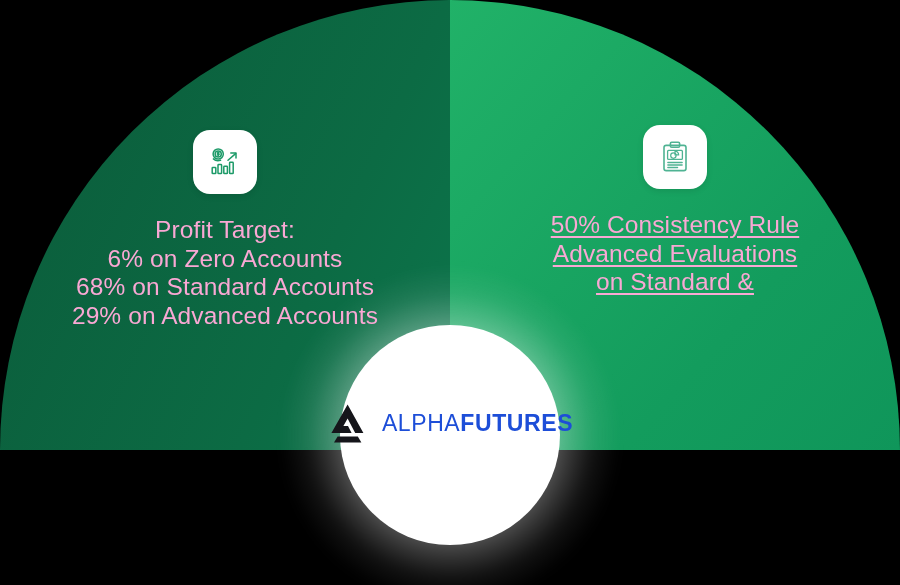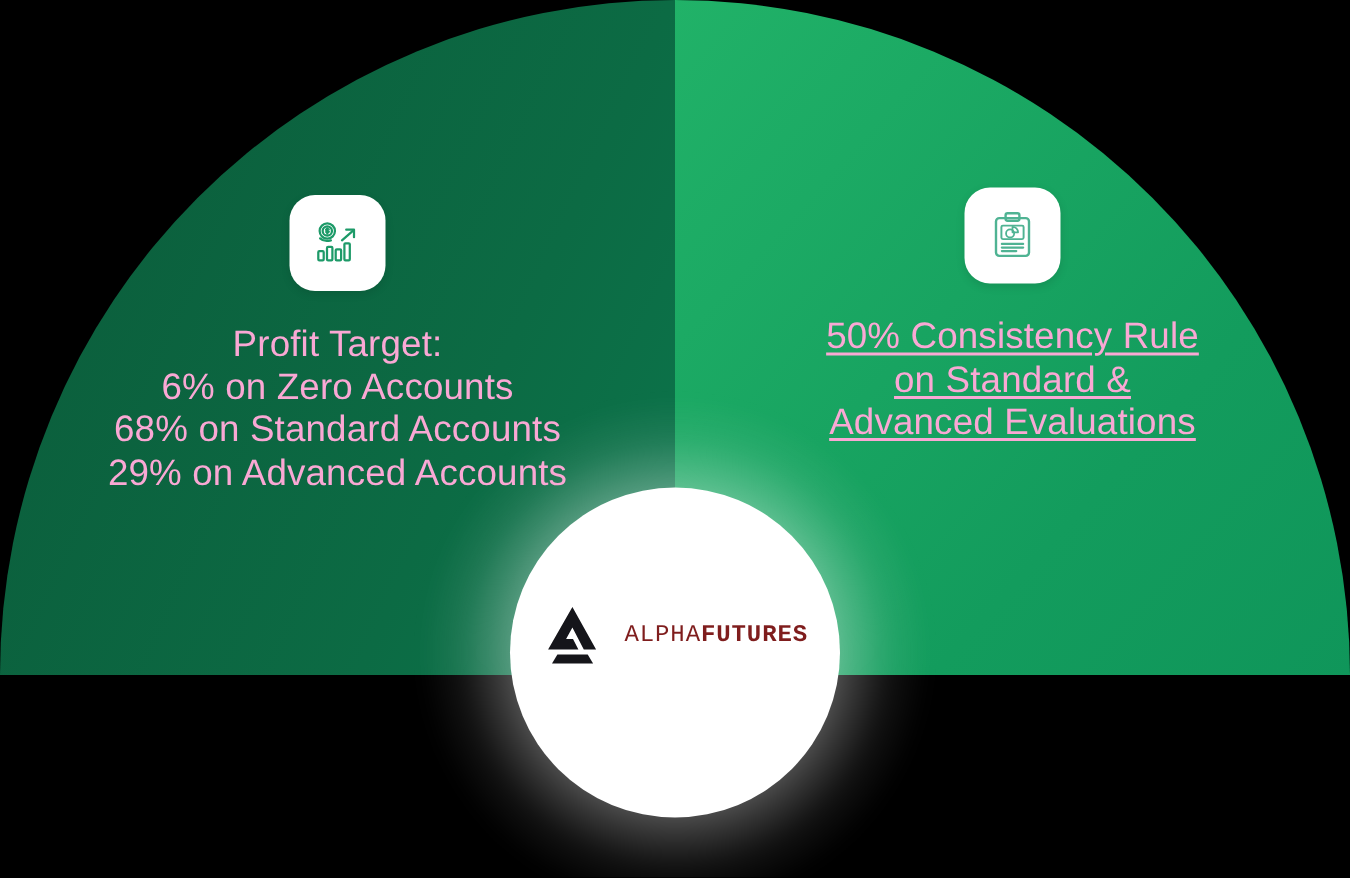--- a/index.html
+++ b/index.html
@@ -148,25 +148,24 @@
     justify-content: center;
   }
   .logo {
     display: flex;
     align-items: center;
     gap: 9px;
     transform: translateY(-12px);
   }
   .logo-mark { display: block; }
   .logo-word {
-    font-size: 16px;
+    font-size: 23px;
     letter-spacing: 0.6px;
-    color: #7f1d1d;
+    color: #1d4ed8;
     white-space: nowrap;
-    font-family: Liberation Mono, monospace;
   }
   .logo-word .thin { font-weight: 300; }
   .logo-word .bold { font-weight: 700; }
 </style>
 </head>
 <body>
 
 <div class="stage">
 
   <div class="dome">
@@ -219,22 +218,22 @@
               <rect x="13.4" y="3.2" width="9.2" height="5.0" rx="1.3"></rect>
               <rect x="10.6" y="11.4" width="14.8" height="9.0" rx="1.0" stroke-width="1.3"></rect>
               <path d="M18.0 15.9V12.2a3.7 3.7 0 0 1 3.7 3.7z" stroke-width="1.2"></path>
               <circle cx="16.4" cy="16.6" r="2.7" stroke-width="1.2"></circle>
               <path d="M10.9 23.6h14.2M10.9 26.0h14.2M10.9 28.4h9.6" stroke-width="1.5"></path>
             </g>
           </svg>
         </div>
         <div class="headline link">
           <span class="ln">50% Consistency Rule</span>
+          <span class="ln">Advanced Evaluations</span>
           <span class="ln">on Standard &amp;</span>
-          <span class="ln">Advanced Evaluations</span>
         </div>
       </div>
     </div>
 
   </div>
 
   <div class="badge">
     <div class="logo">
       <svg class="logo-mark" width="46" height="40" viewBox="0 0 46 40" aria-hidden="true">
         <path d="M20.6 1.6 L36.4 30.0 L28.2 30.0 L20.6 15.4 L16.4 23.0 L21.0 23.0 L24.6 30.0 L4.4 30.0 Z" fill="#15151a"></path>

